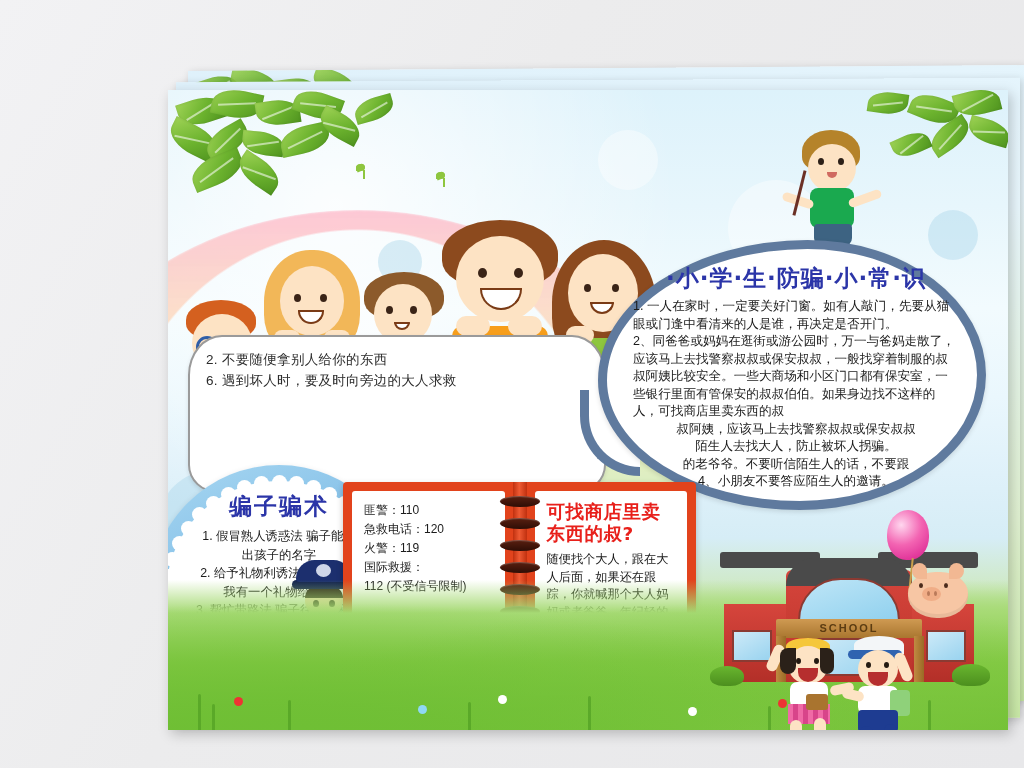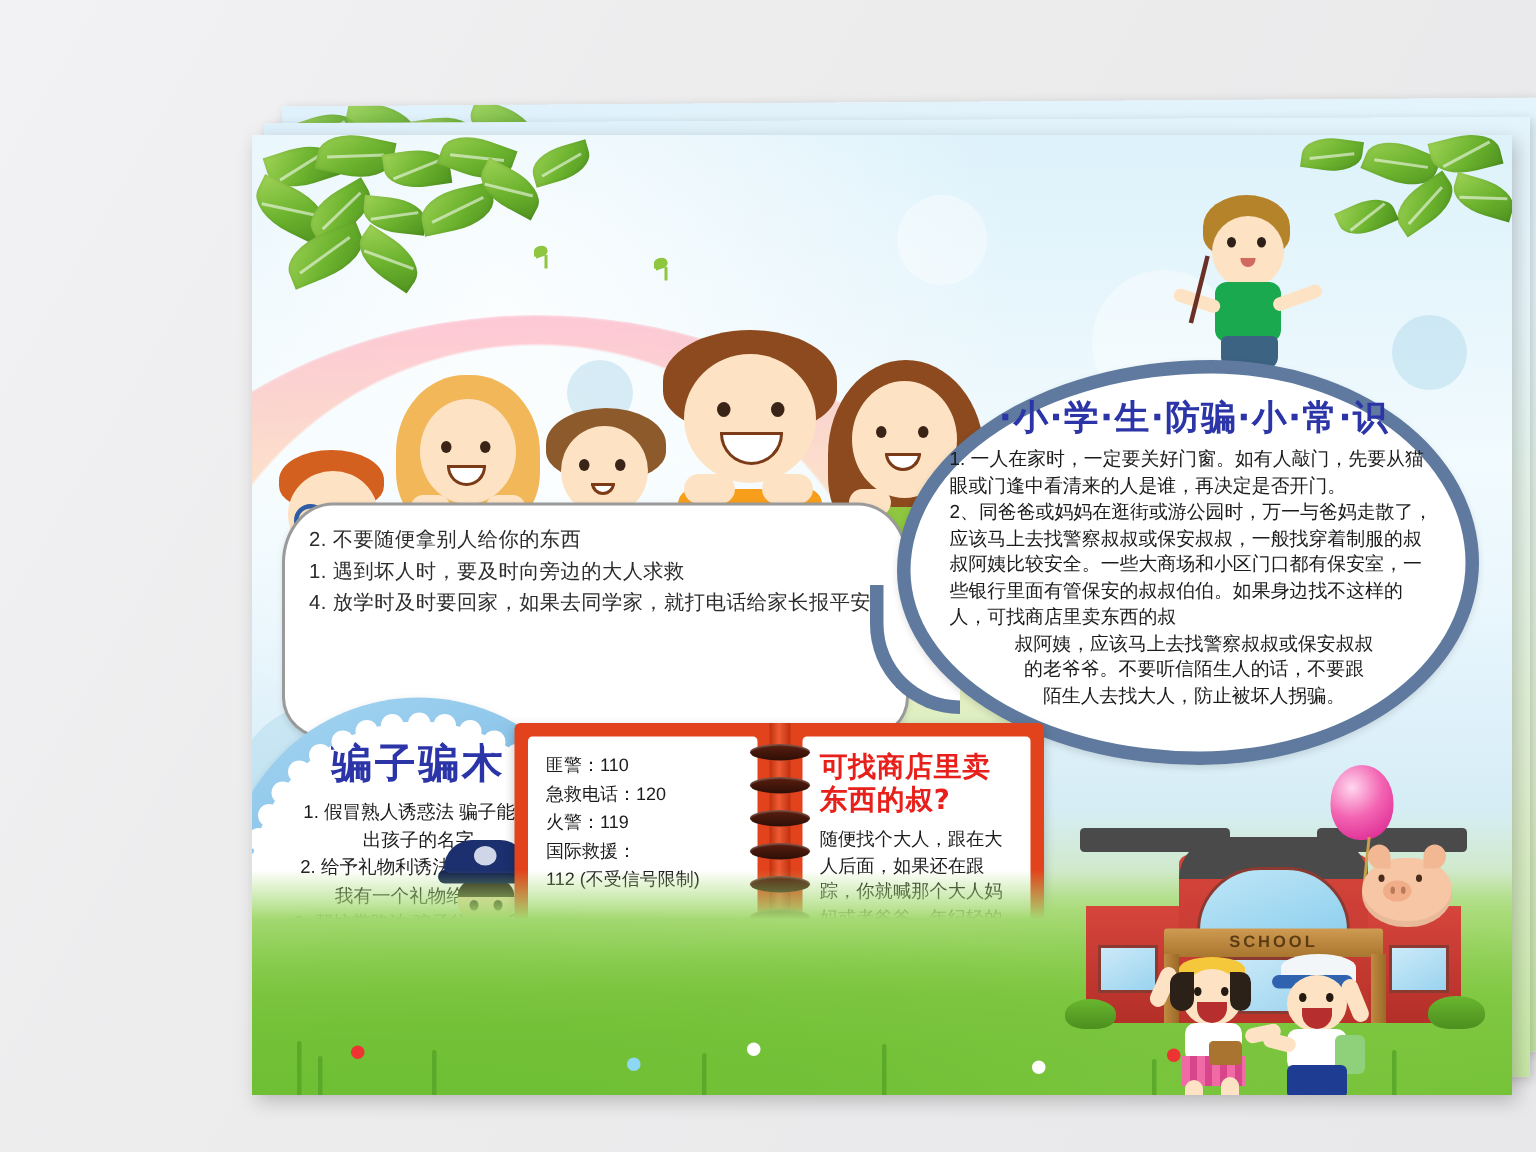--- a/index.html
+++ b/index.html
@@ -146,21 +146,21 @@
   }
   #circle .inner {
     position:absolute; left:16px; top:16px; right:16px; bottom:16px;
     border-radius:50%; background:#fff;
   }
   .scallop { position:absolute; width:15px;height:15px;border-radius:50%;background:#fff;}
   #circle-content{
     position:absolute; left:34px; top:26px; width:190px; text-align:center;
   }
   #circle h2{
-    font-size:27px;font-weight:bold;color:#2b35a8;letter-spacing:2px;margin-bottom:5px;
+    font-size:23px;font-weight:bold;color:#2b35a8;letter-spacing:2px;margin-bottom:5px;
     font-family:"DejaVu Sans","Liberation Sans",sans-serif;
   }
   #circle p{font-size:12.4px;line-height:18.5px;color:#1b1b1b;}
 
   
   #book {
     position:absolute; left:175px; top:392px; width:353px; height:222px;
     background:#e2431c; border-radius:4px;
     box-shadow: 0 3px 7px rgba(0,0,0,.22);
     padding:9px;
@@ -381,33 +381,33 @@
       <div class="eye" style="left:20px;top:40px"></div>
       <div class="eye" style="left:42px;top:40px"></div>
       <div class="mouth" style="left:26px;top:55px;width:16px;height:8px"></div>
       <div class="body" style="left:4px;top:74px;width:58px;height:24px;background:#d9873a"></div>
       <div class="arm" style="left:50px;top:82px;width:32px;height:15px;transform:rotate(18deg)"></div>
     </div>
 
     <div id="panel-left">
       <ol>
         <li>2. 不要随便拿别人给你的东西</li>
-        <li>1. 遇到坏人时，要及时向旁边的大人求救</li>
-        <li>4. 放学时及时要回家，如果去同学家，就打电话给家长报平安</li>
+        <li>6. 遇到坏人时，要及时向旁边的大人求救</li>
       </ol>
     </div>
 
     <div id="bubble-tail"></div>
     <div id="bubble">
       <h2>·小·学·生·防骗·小·常·识</h2>
       <p>1.  一人在家时，一定要关好门窗。如有人敲门，先要从猫眼或门逢中看清来的人是谁，再决定是否开门。</p>
       <p>2、同爸爸或妈妈在逛街或游公园时，万一与爸妈走散了，应该马上去找警察叔叔或保安叔叔，一般找穿着制服的叔叔阿姨比较安全。一些大商场和小区门口都有保安室，一些银行里面有管保安的叔叔伯伯。如果身边找不这样的人，可找商店里卖东西的叔</p>
       <p class="ctr">叔阿姨，应该马上去找警察叔叔或保安叔叔</p>
+      <p class="ctr">陌生人去找大人，防止被坏人拐骗。</p>
       <p class="ctr">的老爷爷。不要听信陌生人的话，不要跟</p>
-      <p class="ctr">陌生人去找大人，防止被坏人拐骗。</p>
+      <p class="ctr">4、小朋友不要答应陌生人的邀请。</p>
     </div>
 
     <div id="circle">
       <div class="inner"></div>
       <div id="circle-content">
         <h2>骗子骗术</h2>
         <p>1. 假冒熟人诱惑法  骗子能叫</p>
         <p>出孩子的名字</p>
         <p>2. 给予礼物利诱法  “小朋友，</p>
         <p>我有一个礼物给你。</p>

